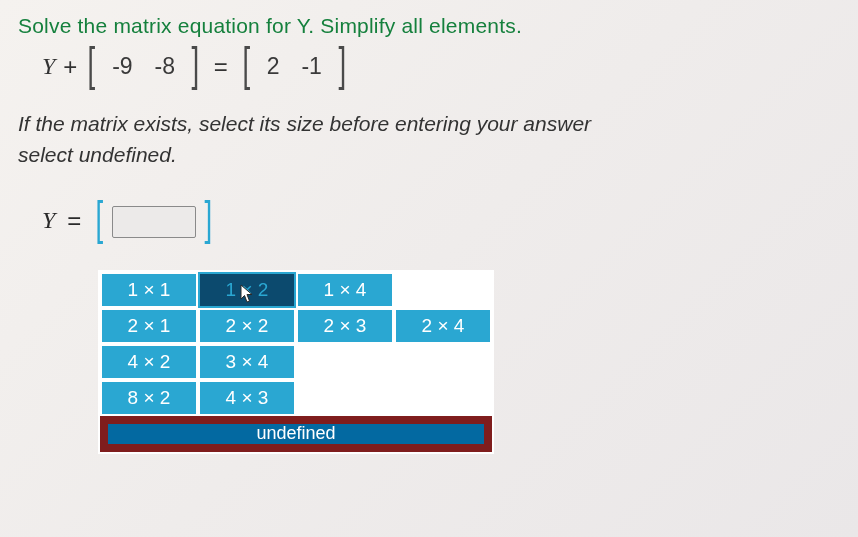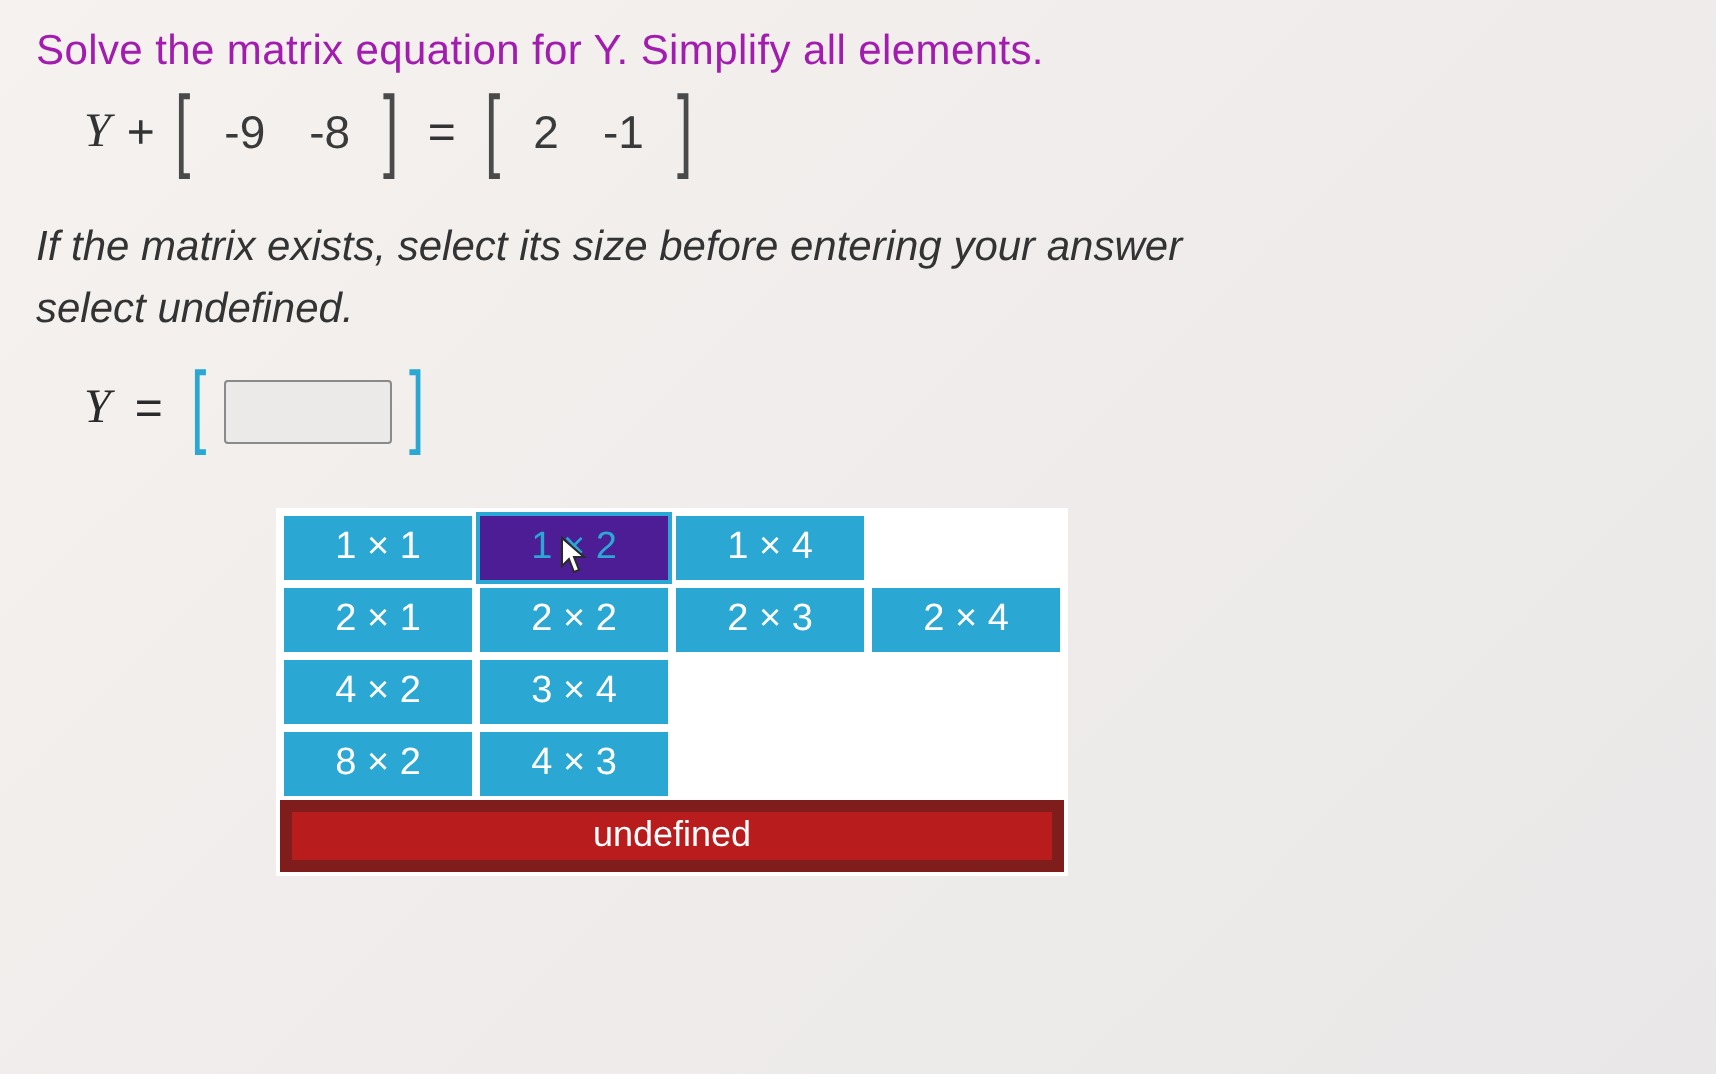--- a/index.html
+++ b/index.html
@@ -10,21 +10,21 @@
     color: #2a2a2a;
     background: linear-gradient(135deg, #f5f2ef 0%, #efeceb 50%, #eae7e8 100%);
     width: 858px;
     height: 537px;
     box-sizing: border-box;
     overflow: hidden;
     position: relative;
   }
   .prompt {
     font-size: 21px;
-    color: #a21caf;
+    color: #15803d;
     letter-spacing: 0.2px;
   }
   .equation {
     font-size: 24px;
     color: #333;
     margin: 8px 0 22px 24px;
     display: flex;
     align-items: center;
     gap: 6px;
   }
@@ -42,41 +42,41 @@
   .matnum {
     font-size: 23px;
     padding: 0 8px;
     color: #3a3a3a;
   }
   .instruction {
     font-size: 21px;
     font-style: italic;
     color: #333;
     line-height: 1.45;
-    margin-bottom: 14px;
+    margin-bottom: 30px;
   }
   .answer-row {
     font-size: 24px;
     margin: 0 0 28px 24px;
     display: flex;
     align-items: center;
     gap: 6px;
   }
   .input-box {
     display: inline-block;
     width: 82px;
     height: 30px;
     border: 1px solid #8a8a8a;
     border-radius: 2px;
     background: #eceae9;
     position: relative;
     top: 1px;
   }
   .size-grid {
-    margin-left: 120px;
+    margin-left: 80px;
     display: inline-block;
     border: 2px solid #ffffffcc;
     background: #fff;
   }
   .grid-row { display: flex; }
   .size-cell {
     width: 98px;
     height: 36px;
     background: #2aa7d2;
     color: #fff;
@@ -84,34 +84,34 @@
     display: flex;
     align-items: center;
     justify-content: center;
     border: 2px solid #fff;
     box-sizing: border-box;
     cursor: pointer;
     position: relative;
     font-family: Verdana, sans-serif;
   }
   .size-cell.selected {
-    background: #4c1d95;
+    background: #0c4a6e;
     color: #2aa7d2;
     border: 2px solid #2aa7d2;
   }
   .undef-cell {
     width: 392px;
     height: 36px;
-    background: #b91c1c;
+    background: #0369a1;
     color: #fff;
     font-size: 18px;
     display: flex;
     align-items: center;
     justify-content: center;
-    border: 6px solid #7f1d1d;
+    border: 8px solid #7f1d1d;
     box-sizing: border-box;
     cursor: pointer;
   }
   .cursor {
     position: absolute;
     width: 16px;
     height: 20px;
     pointer-events: none;
   }
 </style>

